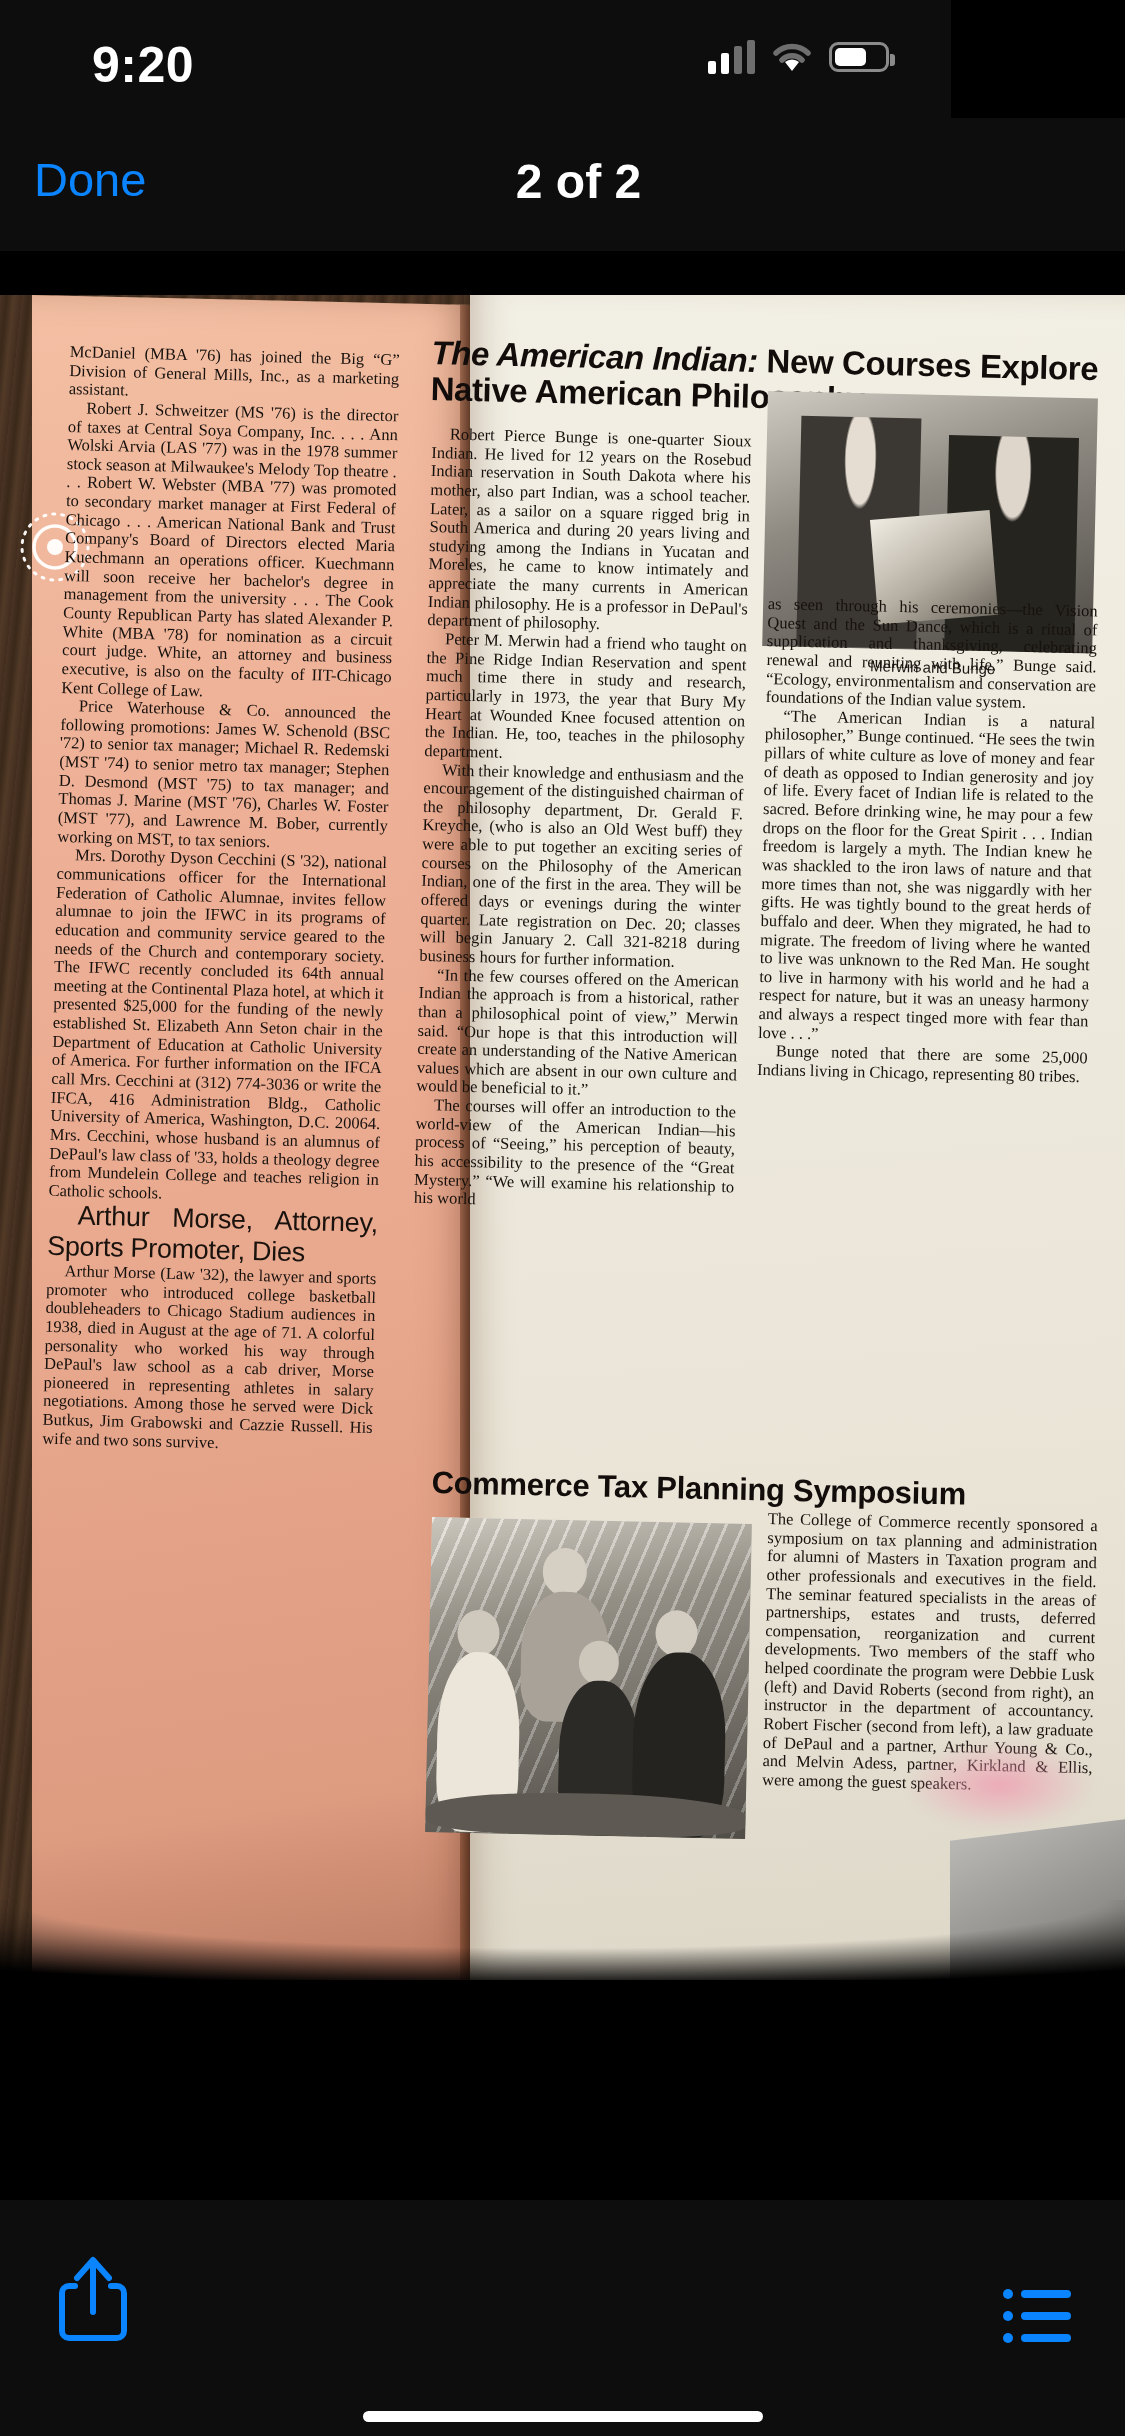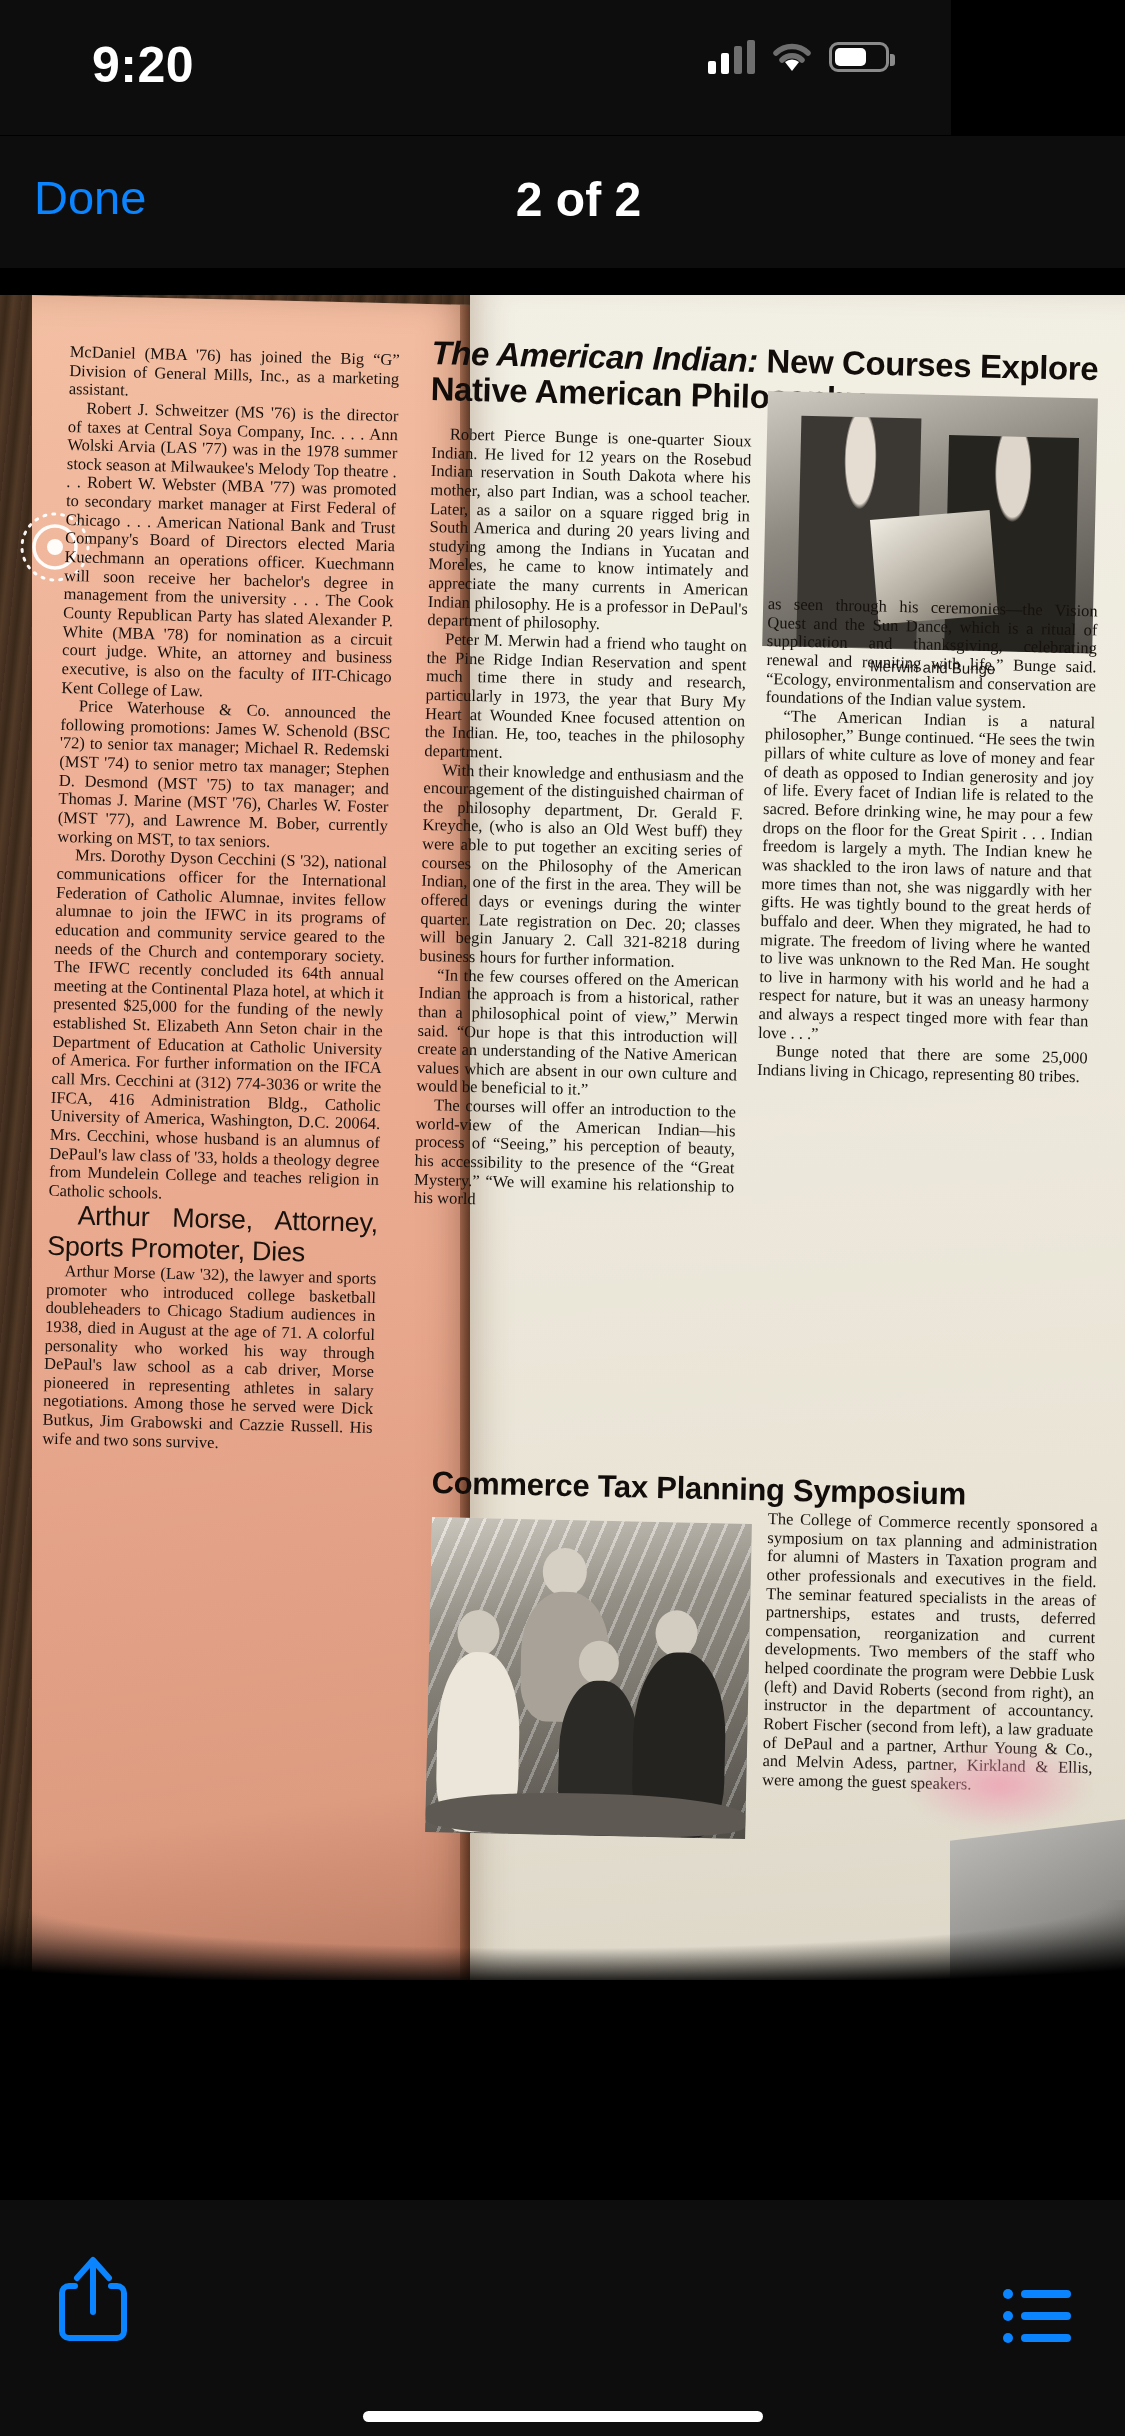--- a/index.html
+++ b/index.html
@@ -38,21 +38,21 @@
     content:""; position:absolute; right:-9px; top:9px;
     width:5px; height:12px; background:#8a8a8a; border-radius:0 3px 3px 0;
   }
   .batt-fill{
     position:absolute; left:3px; top:3px; bottom:3px; width:58%;
     background:#fff; border-radius:5px;
   }
 
   
   .navbar{
-    position:absolute; top:136px; left:0; width:1125px; height:133px;
+    position:absolute; top:118px; left:0; width:1125px; height:133px;
     background:#0d0d0d;
   }
   .nav-done{
     position:absolute; left:34px; top:34px;
     font-size:47px; color:#0a84ff; background:none; border:none;
     font-family:"Liberation Sans", sans-serif; cursor:pointer;
   }
   .nav-title{
     position:absolute; left:0; top:36px; width:100%;
     text-align:center; color:#fff; font-size:48px; font-weight:600;margin-left:16px;

